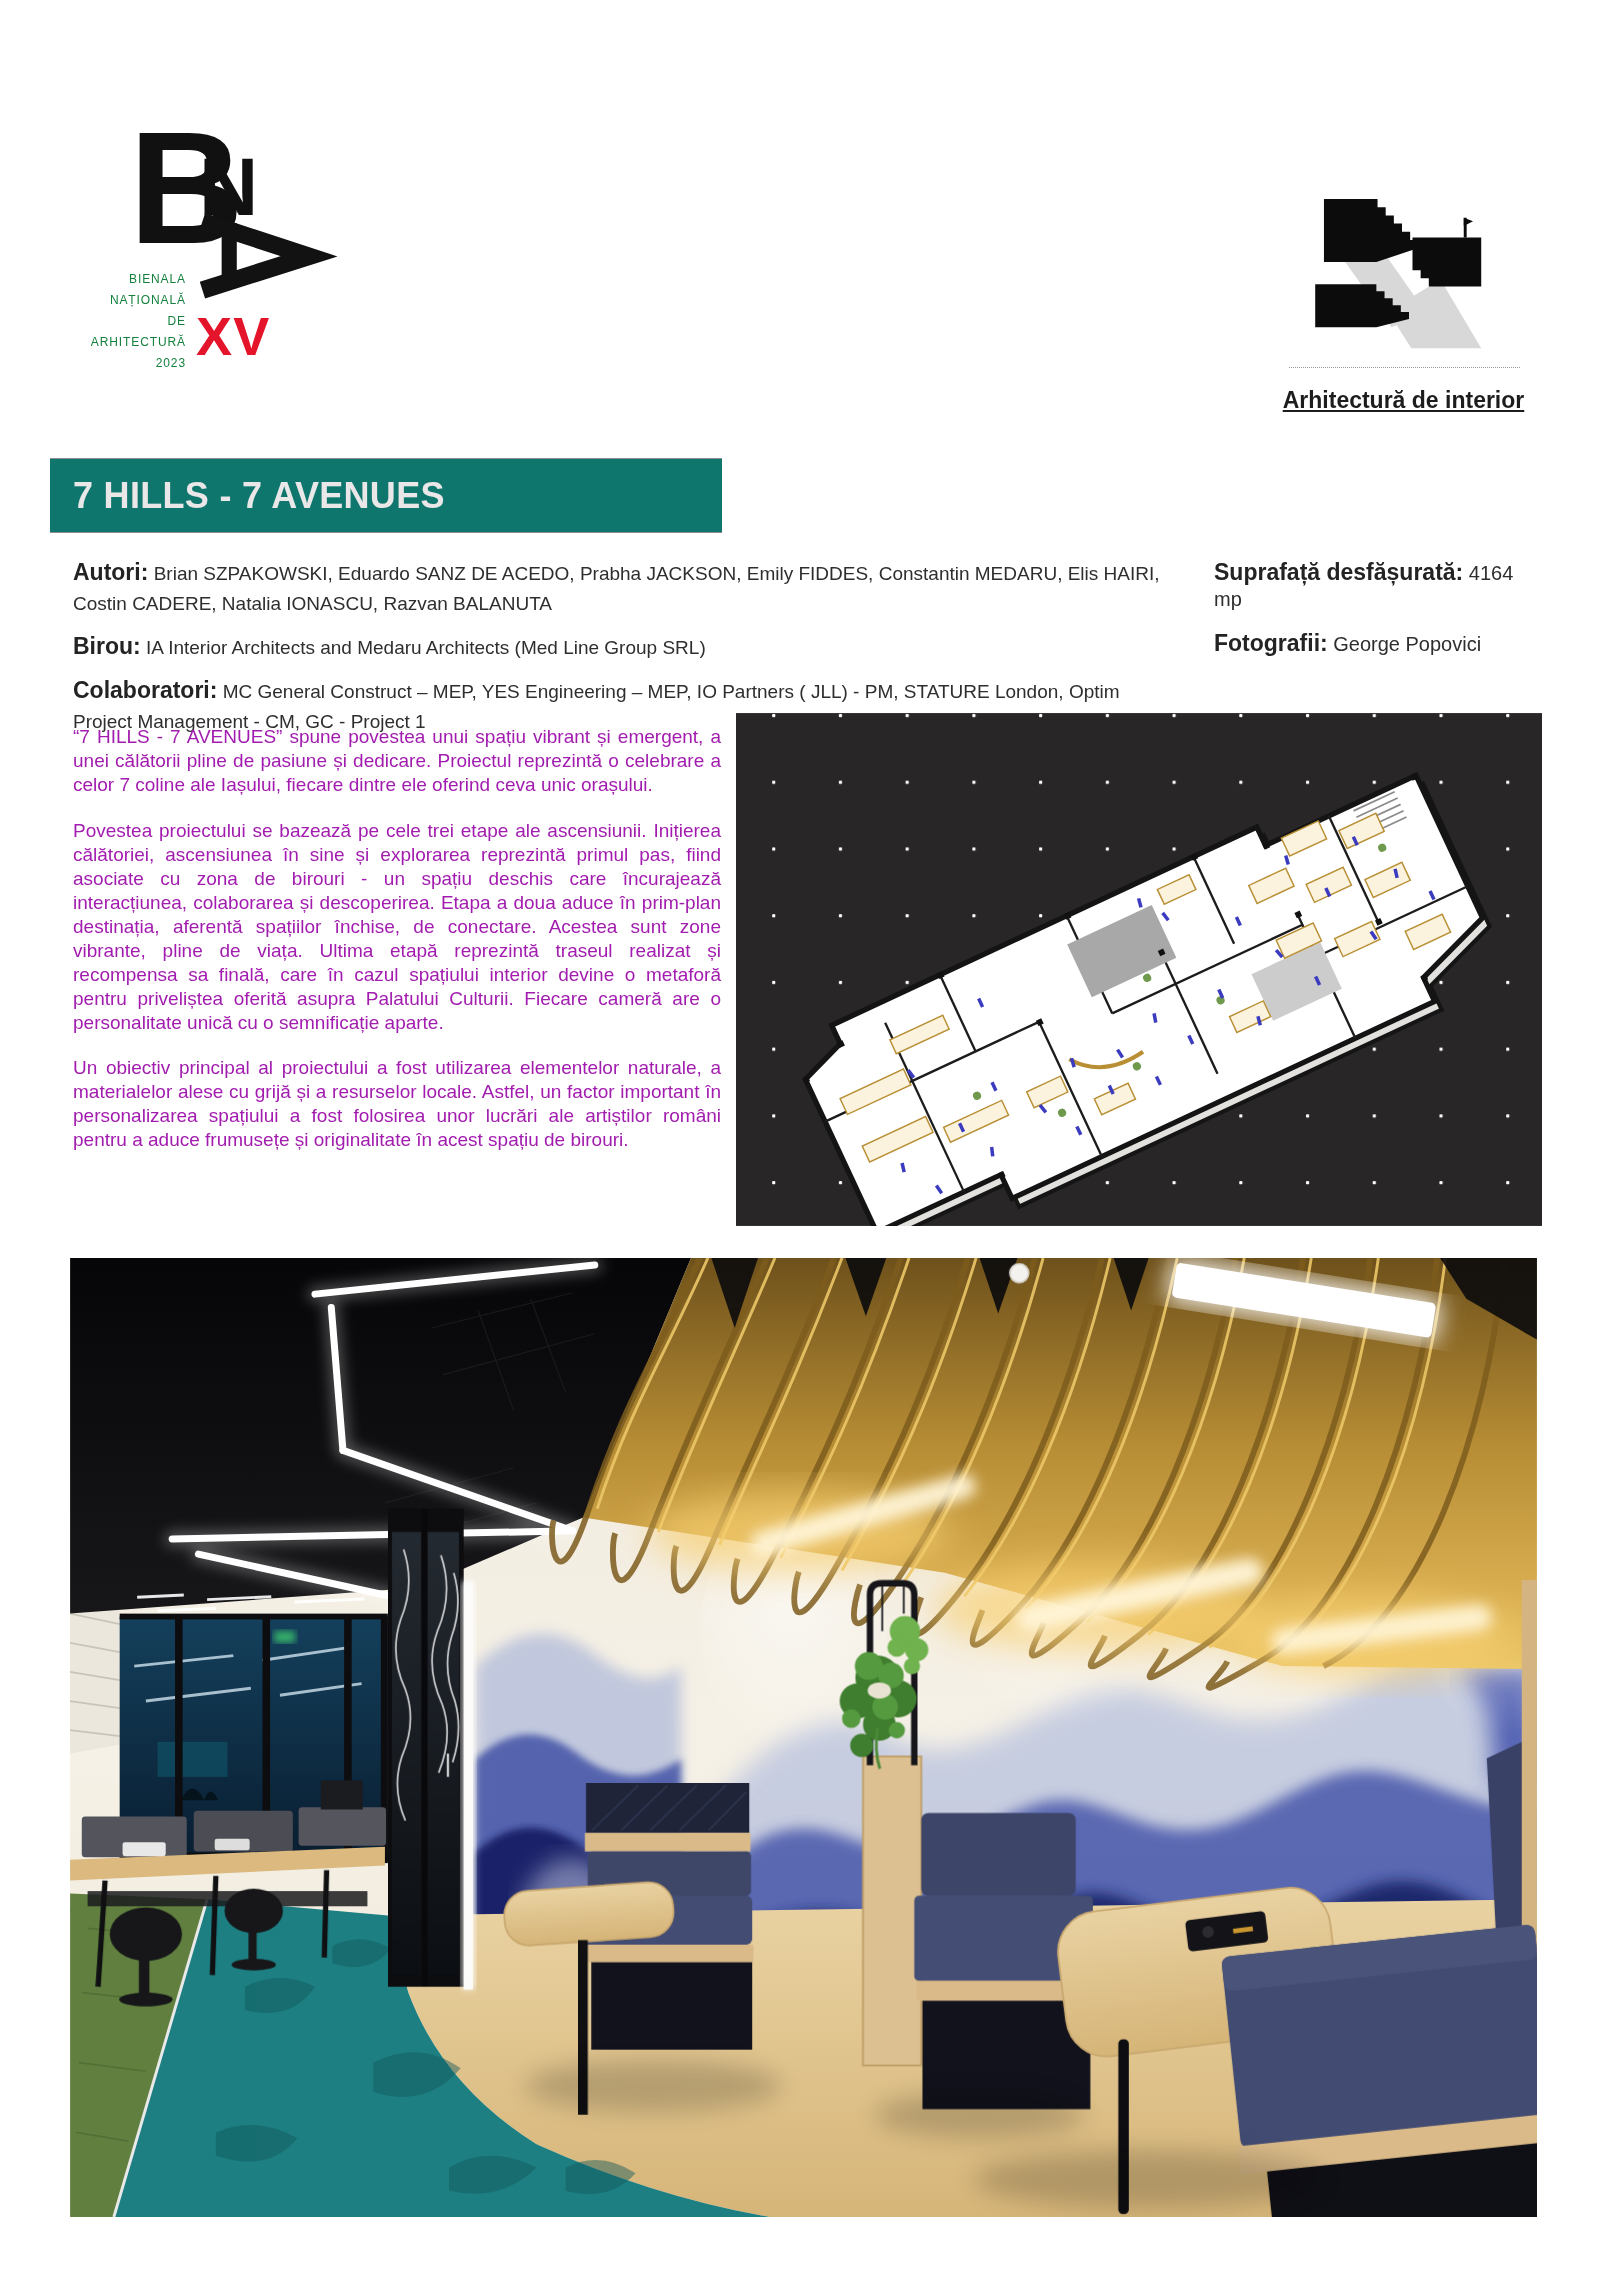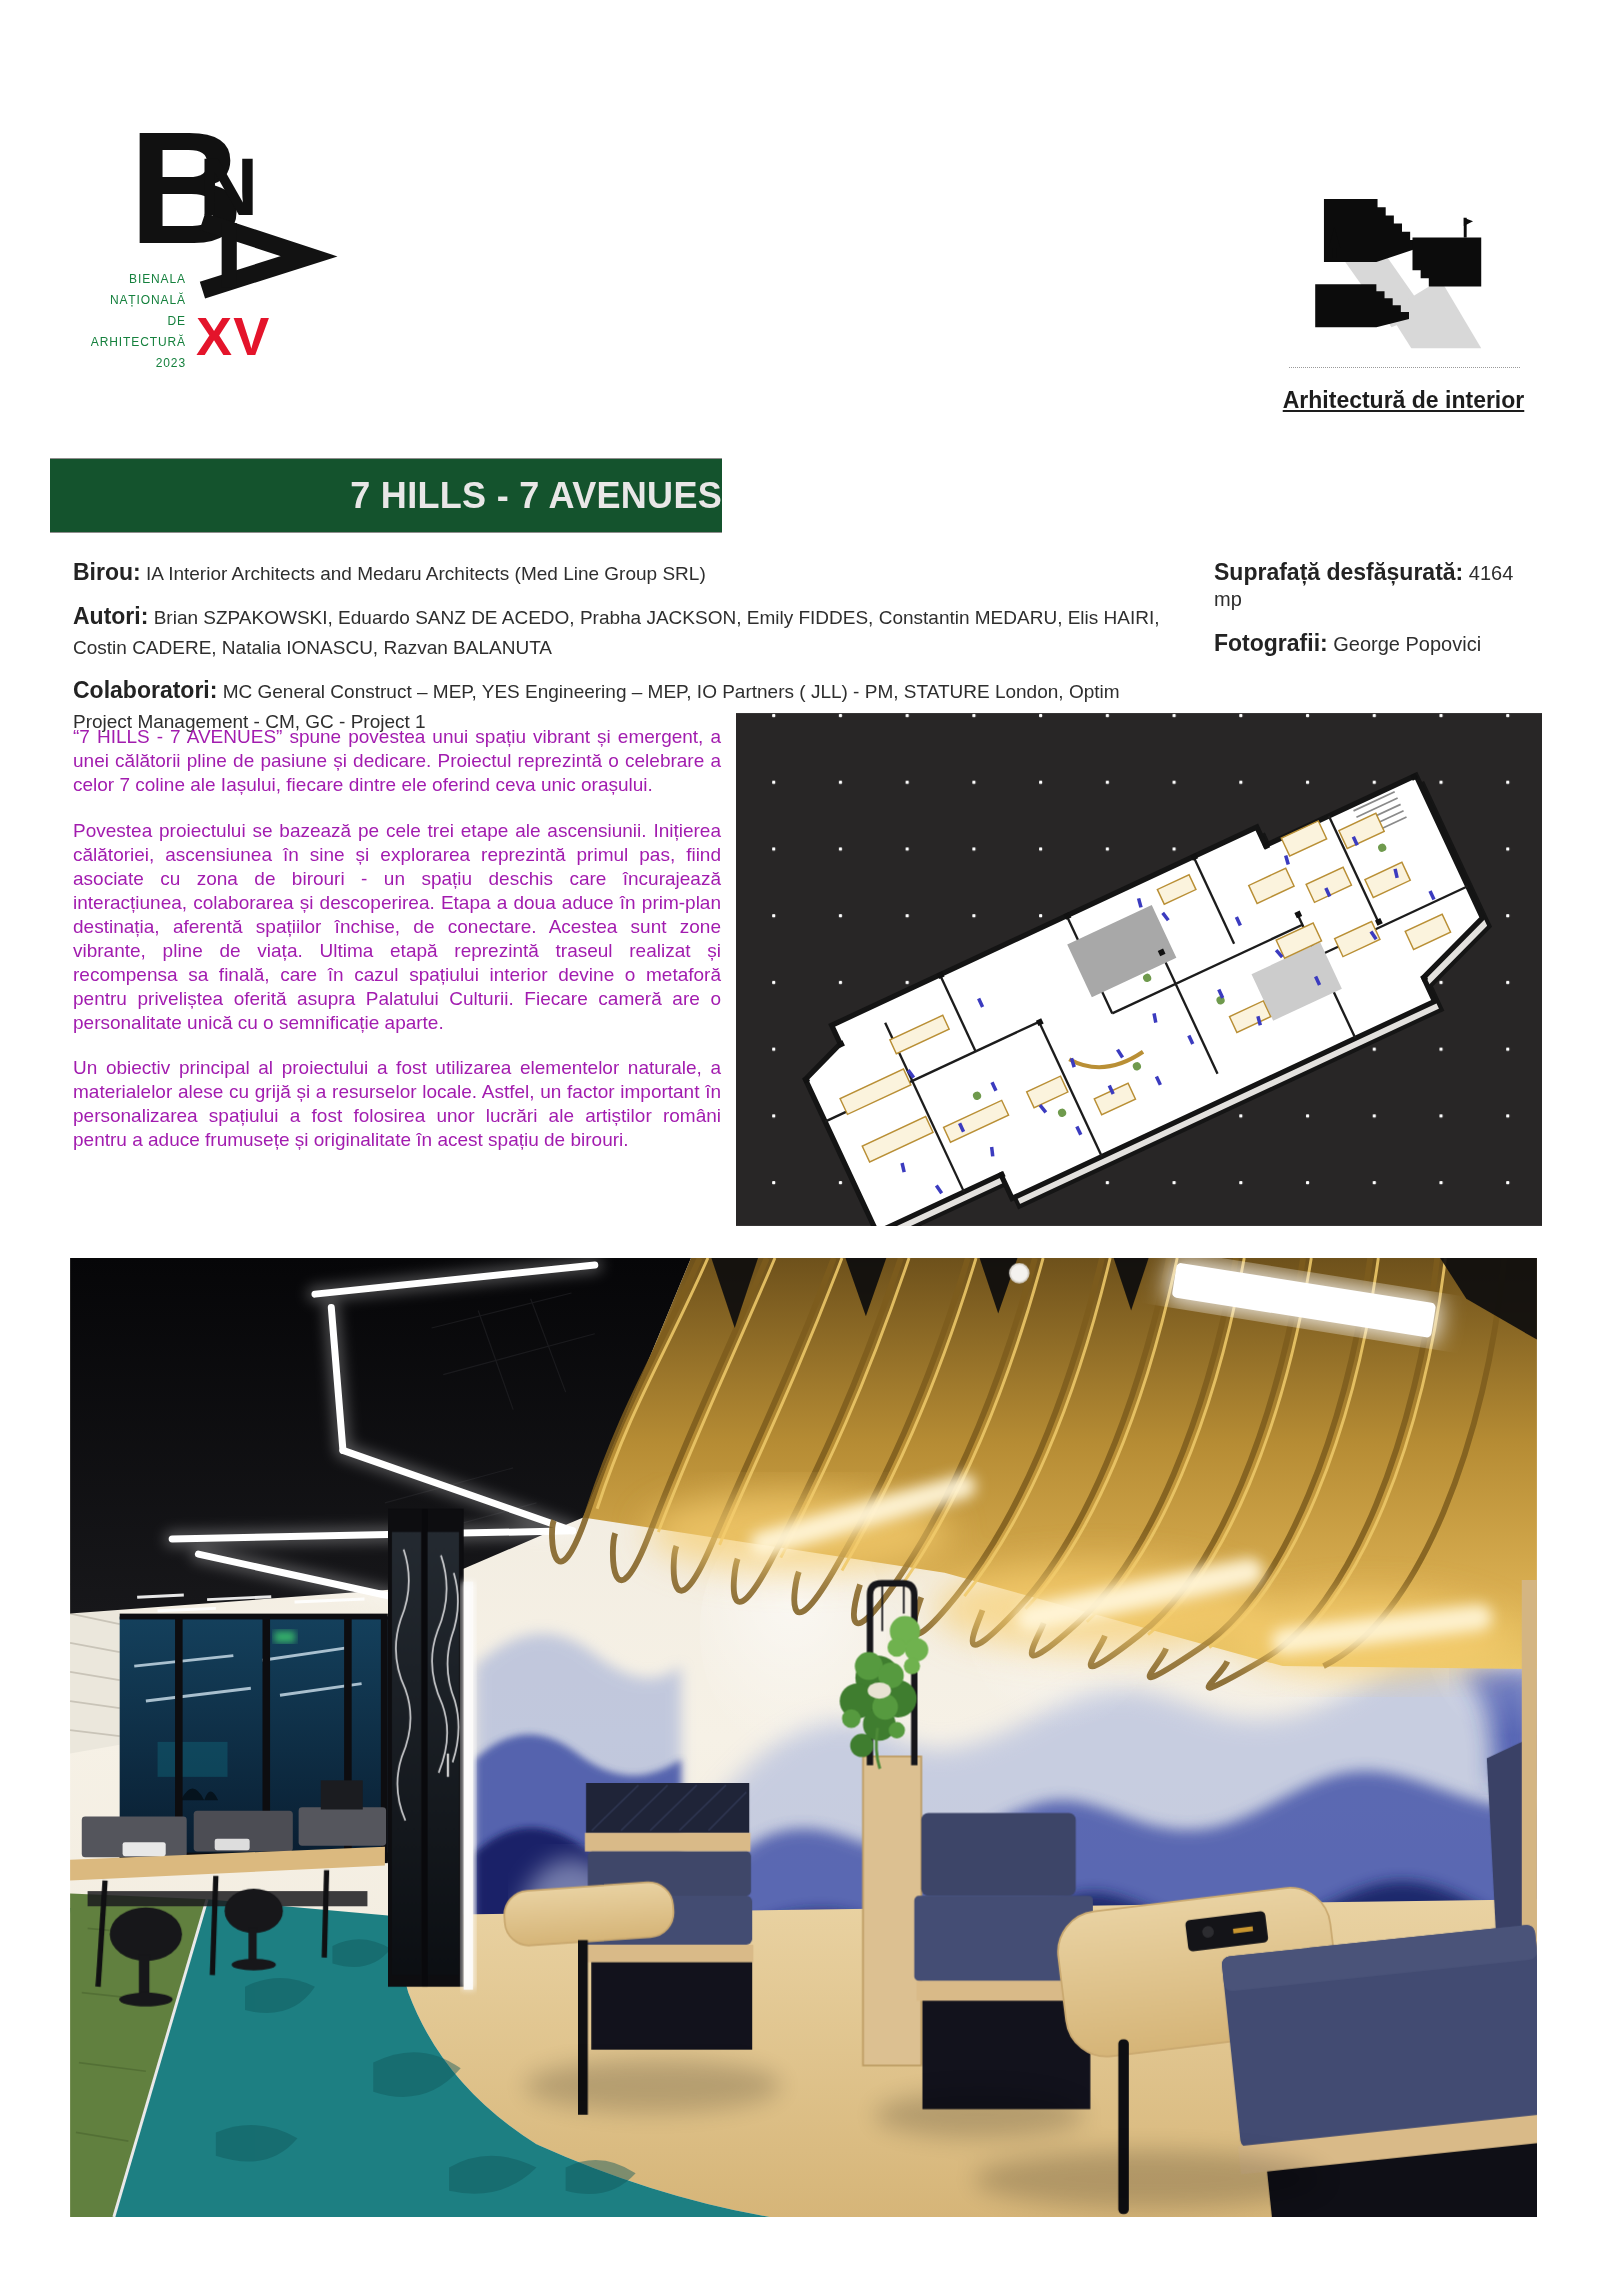--- a/index.html
+++ b/index.html
@@ -12,22 +12,22 @@
   .bna-n{left:199px;top:146px;font-size:82px;font-weight:800;line-height:1;color:#111;}
   .bna-lines{left:76px;top:269px;width:110px;text-align:right;font-size:12px;line-height:21px;
              font-weight:500;letter-spacing:0.9px;color:#15803d;}
   .bna-xv{left:196px;top:309px;font-size:54px;font-weight:700;line-height:1;color:#e4142b;letter-spacing:1.2px;}
 
   
   .cat-divider{left:1289px;top:367px;width:231px;border-top:1.7px dotted #9a9a9a;}
   .cat-label{left:1280px;top:387px;width:247px;text-align:center;font-size:23px;font-weight:600;color:#1d1d1d;text-decoration:underline;}
 
   
-  .title-bar{left:50px;top:458px;width:672px;height:73px;background:#14532d;
-             border-top:1.7px solid #8f8d8d;border-bottom:1.7px solid #8f8d8d;text-align:right;}
+  .title-bar{left:50px;top:458px;width:672px;height:73px;background:#0f766e;
+             border-top:1.7px solid #8f8d8d;border-bottom:1.7px solid #8f8d8d;}
   .title-bar h1{margin:0;padding:0 0 0 23px;font-size:36px;line-height:73px;font-weight:700;
                 color:#e9e7e7;letter-spacing:0.3px;white-space:nowrap;}
 
   
   .meta-left{left:73px;top:557px;width:1102px;}
   .meta-left p{margin:0 0 12.2px 0;font-size:19px;line-height:30px;color:#2e2e2e;}
   .meta-right{left:1214px;top:559px;width:327px;}
   .meta-right p{margin:0 0 17.5px 0;font-size:20px;line-height:26px;color:#2e2e2e;}
   .meta-label{font-weight:700;font-size:23px;color:#232323;}
 
@@ -75,22 +75,22 @@
     </svg>
     <div class="abs cat-divider"></div>
     <div class="abs cat-label">Arhitectură de interior</div>
   </div>
 
   <div class="abs title-bar">
     <h1>7 HILLS - 7 AVENUES</h1>
   </div>
 
   <div class="abs meta-left">
+    <p><span class="meta-label">Autori:</span> <span>Brian SZPAKOWSKI, Eduardo SANZ DE ACEDO, Prabha JACKSON, Emily FIDDES, Constantin MEDARU, Elis HAIRI, Costin CADERE, Natalia IONASCU, Razvan  BALANUTA</span></p>
     <p><span class="meta-label">Birou:</span> <span>IA Interior Architects and Medaru Architects (Med Line Group SRL)</span></p>
-    <p><span class="meta-label">Autori:</span> <span>Brian SZPAKOWSKI, Eduardo SANZ DE ACEDO, Prabha JACKSON, Emily FIDDES, Constantin MEDARU, Elis HAIRI, Costin CADERE, Natalia IONASCU, Razvan  BALANUTA</span></p>
     <p><span class="meta-label">Colaboratori:</span> <span>MC General Construct – MEP, YES Engineering – MEP, IO Partners ( JLL) - PM, STATURE London, Optim Project Management - CM, GC - Project 1</span></p>
   </div>
   <div class="abs meta-right">
     <p><span class="meta-label">Suprafață desfășurată:</span> <span>4164 mp</span></p>
     <p><span class="meta-label">Fotografii:</span> <span>George Popovici</span></p>
   </div>
 
   <div class="abs body-text">
     <p>“7 HILLS - 7 AVENUES” spune povestea unui spațiu vibrant și emergent, a unei călătorii pline de pasiune și dedicare. Proiectul reprezintă o celebrare a celor 7 coline ale Iașului, fiecare dintre ele oferind ceva unic orașului.</p>
     <p>Povestea proiectului se bazează pe cele trei etape ale ascensiunii. Inițierea călătoriei, ascensiunea în sine și explorarea reprezintă primul pas, fiind asociate cu zona de birouri - un spațiu deschis care încurajează interacțiunea, colaborarea și descoperirea. Etapa a doua aduce în prim-plan destinația, aferentă spațiilor închise, de conectare. Acestea sunt zone vibrante, pline de viața. Ultima etapă reprezintă traseul realizat și recompensa sa finală, care în cazul spațiului interior devine o metaforă pentru priveliștea oferită asupra Palatului Culturii. Fiecare cameră are o personalitate unică cu o semnificație aparte.</p>

